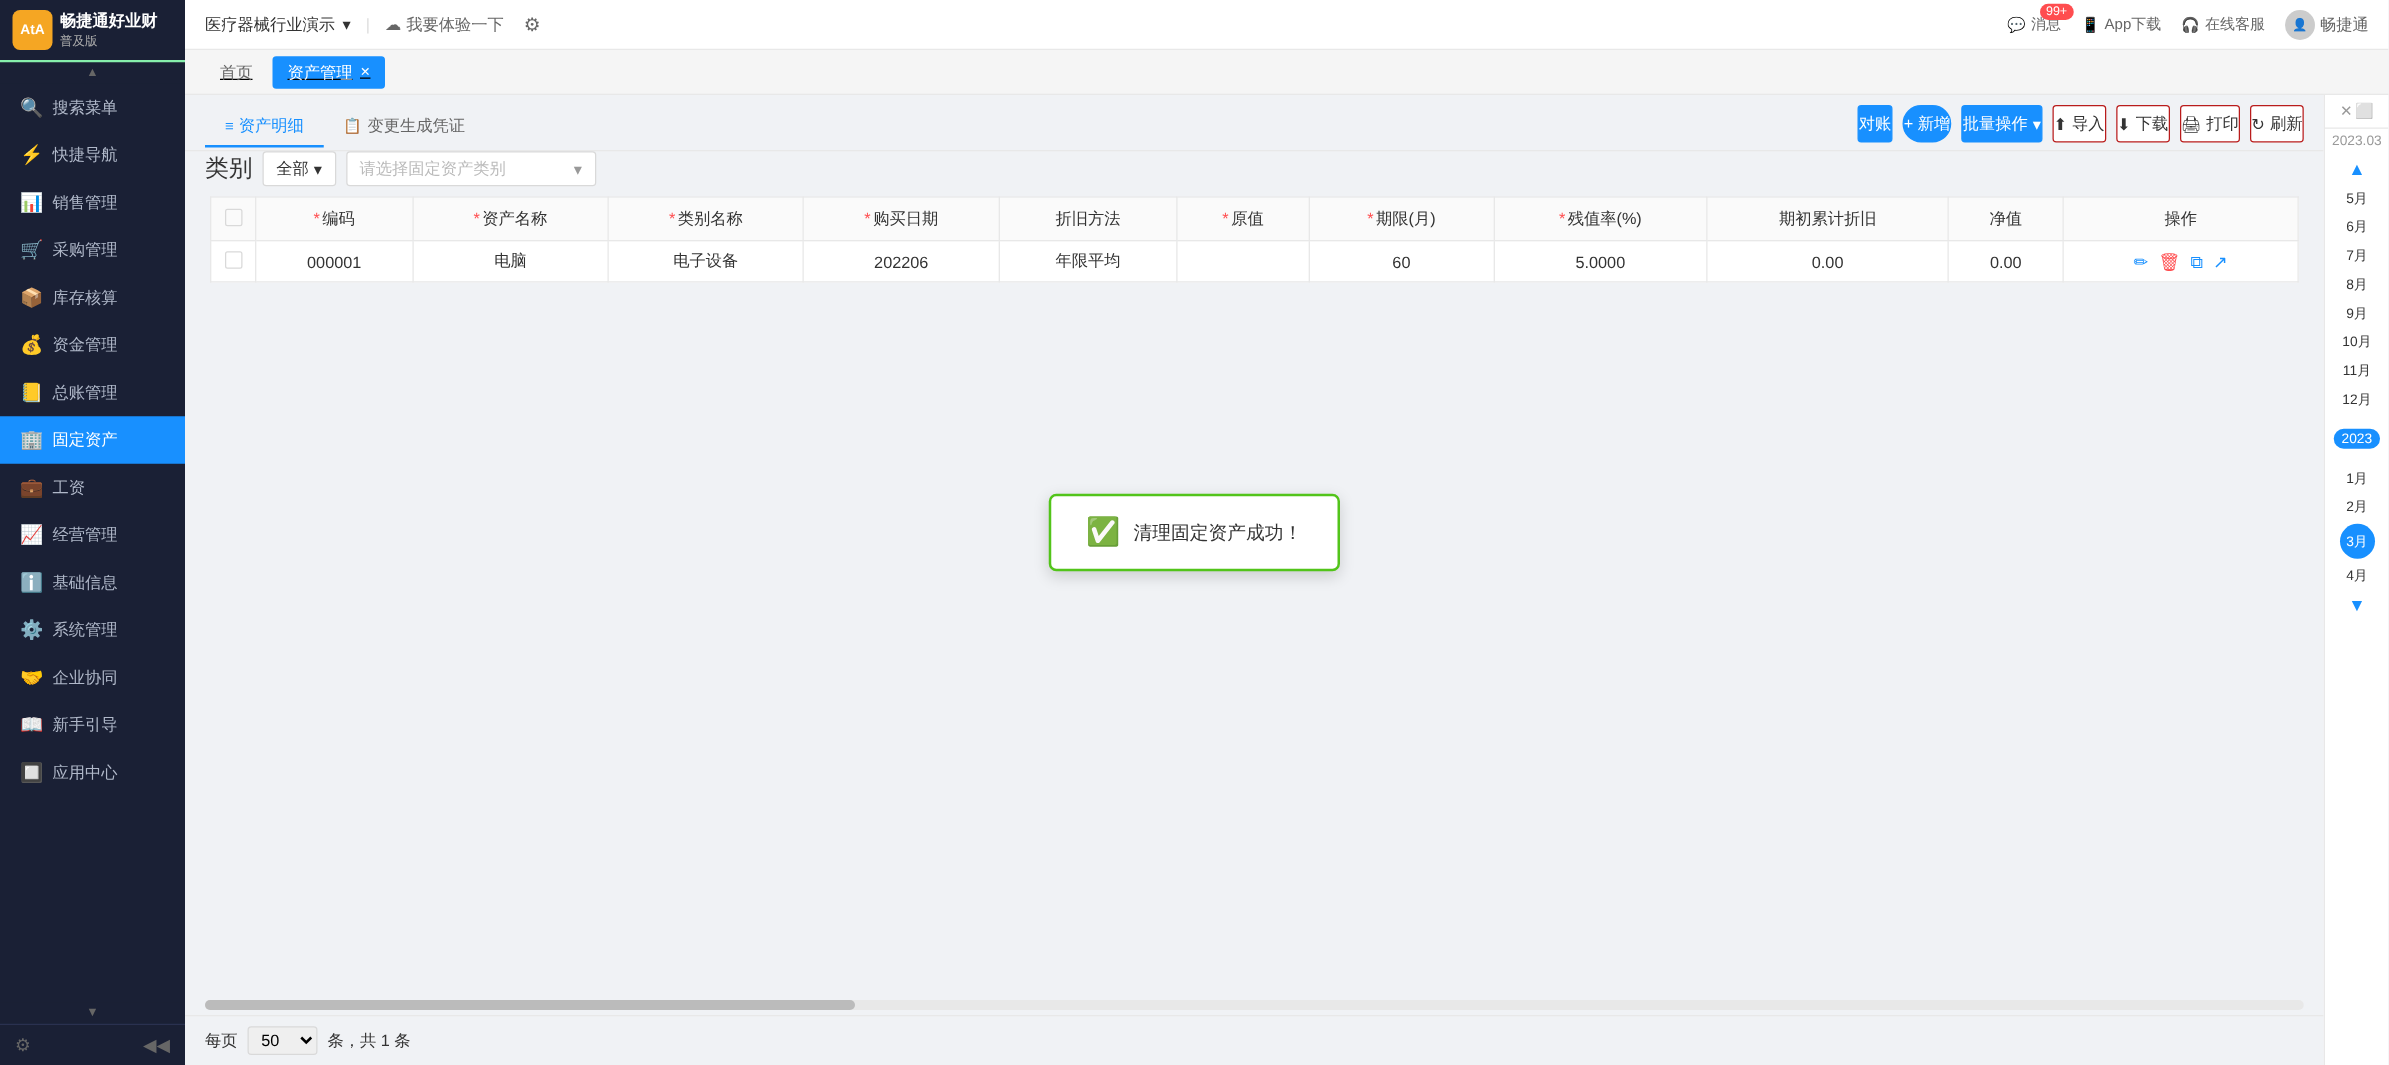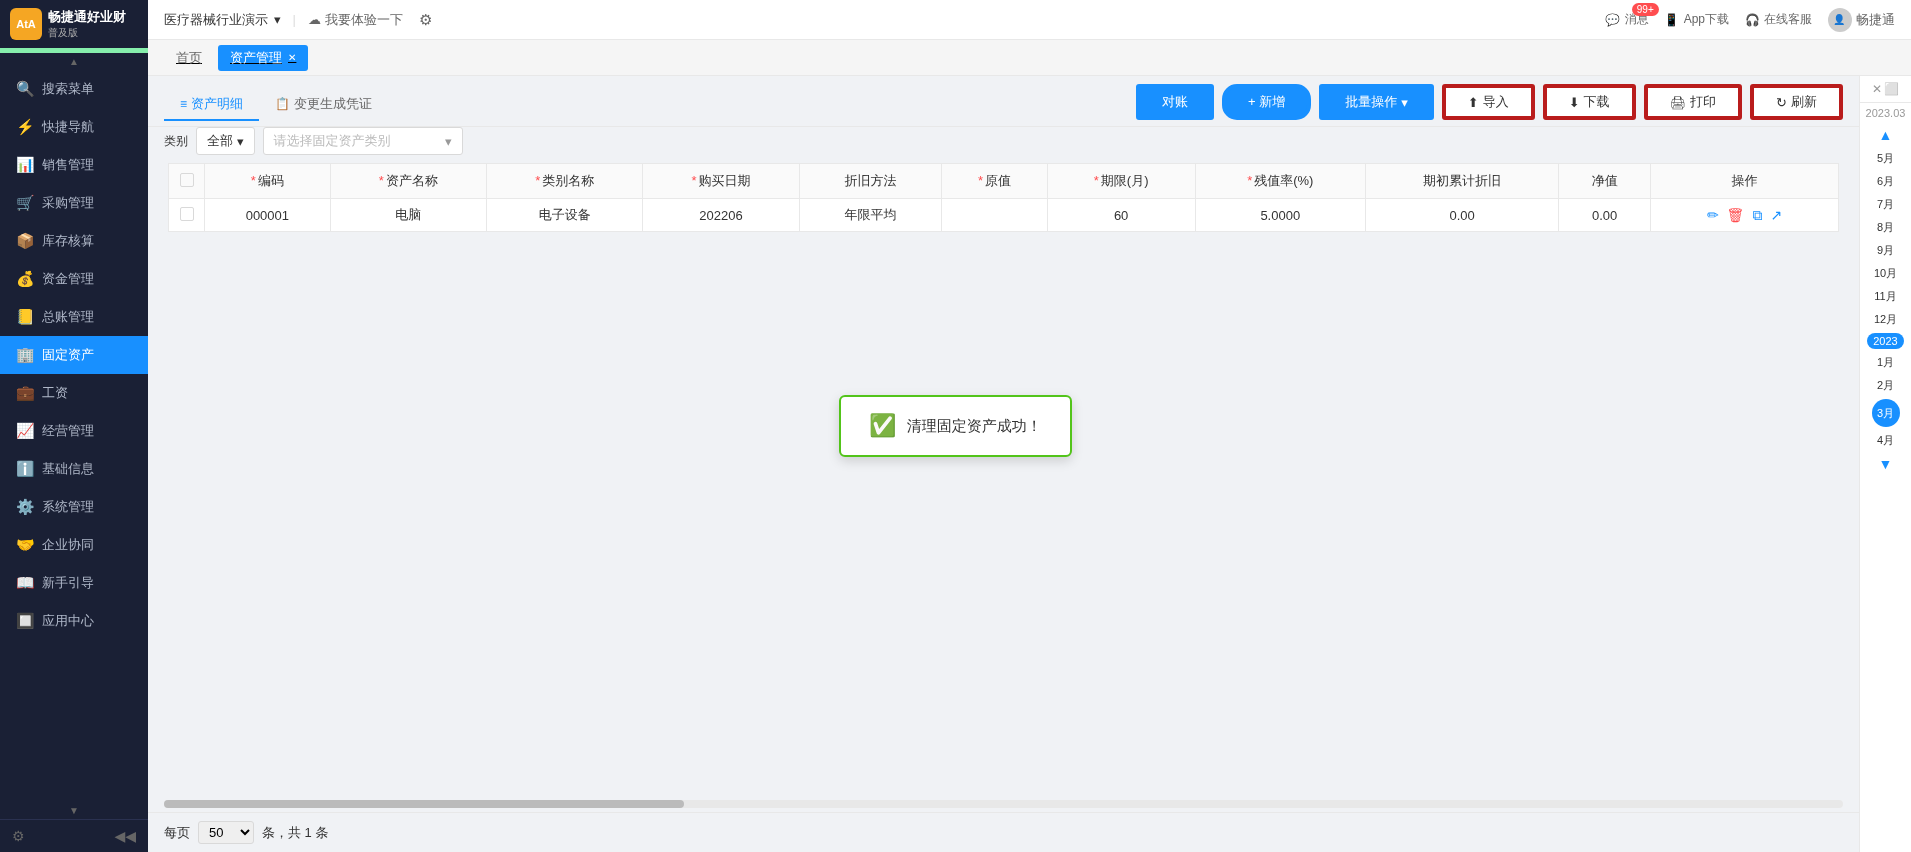--- a/index.html
+++ b/index.html
@@ -13,21 +13,21 @@
       flex-direction: column;
       height: 100%;
       flex-shrink: 0;
     }
     .sidebar-logo {
       background: #1a2035;
       padding: 8px 10px;
       display: flex;
       align-items: center;
       gap: 6px;
-      border-bottom: 5px solid #86efac;
+      border-bottom: 2px solid #86efac;
     }
     .sidebar-logo-icon {
       width: 32px; height: 32px;
       background: #f5a623;
       border-radius: 6px;
       display: flex; align-items: center; justify-content: center;
       color: white; font-weight: bold; font-size: 11px;
     }
     .sidebar-logo-text { color: white; font-size: 13px; font-weight: bold; }
     .sidebar-logo-sub { color: #aaa; font-size: 10px; }
@@ -122,35 +122,35 @@
     .subtab {
       padding: 6px 16px; font-size: 13px; cursor: pointer;
       border-bottom: 2px solid transparent;
       display: flex; align-items: center; gap: 4px;
       color: #666;
     }
     .subtab.active { border-bottom: 2px solid #1890ff; color: #1890ff; }
     .subtab-icon { font-size: 12px; }
     .toolbar-right { margin-left: auto; display: flex; align-items: center; gap: 8px; }
     .btn {
-      padding: 5px 22px; font-size: 13px; cursor: pointer;
-      border-radius: 3px; border: 4px solid #b91c1c;
+      padding: 5px 0; font-size: 13px; cursor: pointer;
+      border-radius: 3px; border: 1px solid #b91c1c;
       background: white; color: #333; display: flex; align-items: center; gap: 4px;
     }
     .btn-primary { background: #1890ff; color: white; border-color: #1890ff; border-radius: 15px; }
     .btn-batch { background: #1890ff; color: white; border-color: #1890ff; }
     .btn-reconcile { background: #1890ff; color: white; border-color: #1890ff; }
 
     
     .filter-row {
       display: flex; align-items: center; gap: 8px;
       padding: 0 16px 8px;
       flex-shrink: 0;
     }
-    .filter-label { color: #333; font-size: 12px; }
+    .filter-label { color: #333; font-size: 19px; }
     .filter-select {
       display: flex; align-items: center; gap: 4px;
       border: 1px solid #d9d9d9; border-radius: 3px;
       padding: 4px 10px; font-size: 13px; cursor: pointer;
       background: white; color: #333;
     }
     .filter-input-wrap {
       display: flex; align-items: center; gap: 4px;
       border: 1px solid #d9d9d9; border-radius: 3px;
       padding: 4px 10px; font-size: 13px; background: white;
@@ -240,21 +240,21 @@
     }
     .timeline-close { cursor: pointer; font-size: 12px; margin-right: 2px; color: #999; }
     .timeline-expand { cursor: pointer; font-size: 12px; color: #999; }
     .timeline-date-label {
       font-size: 11px; color: #333; padding: 4px 4px;
       text-align: center; cursor: pointer; width: 100%;
     }
     .timeline-year-badge {
       background: #1890ff; color: white; font-size: 11px;
       border-radius: 10px; padding: 2px 6px;
-      margin: 2px auto; text-align: center; cursor: pointer;
+      margin: 12px auto; text-align: center; cursor: pointer;
     }
     .timeline-month-active {
       background: #1890ff; color: white; font-size: 11px;
       border-radius: 50%; width: 28px; height: 28px;
       display: flex; align-items: center; justify-content: center;
       margin: 2px auto; cursor: pointer;
     }
     .timeline-nav { color: #1890ff; font-size: 14px; cursor: pointer; padding: 4px; }
 
     

